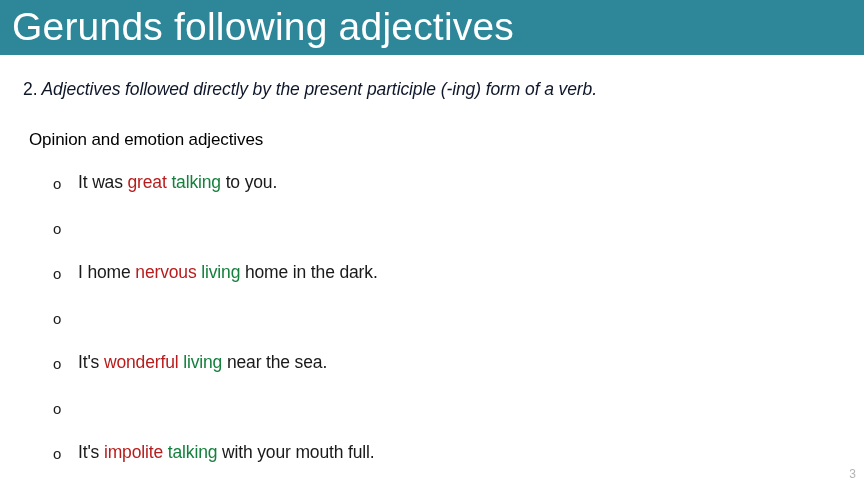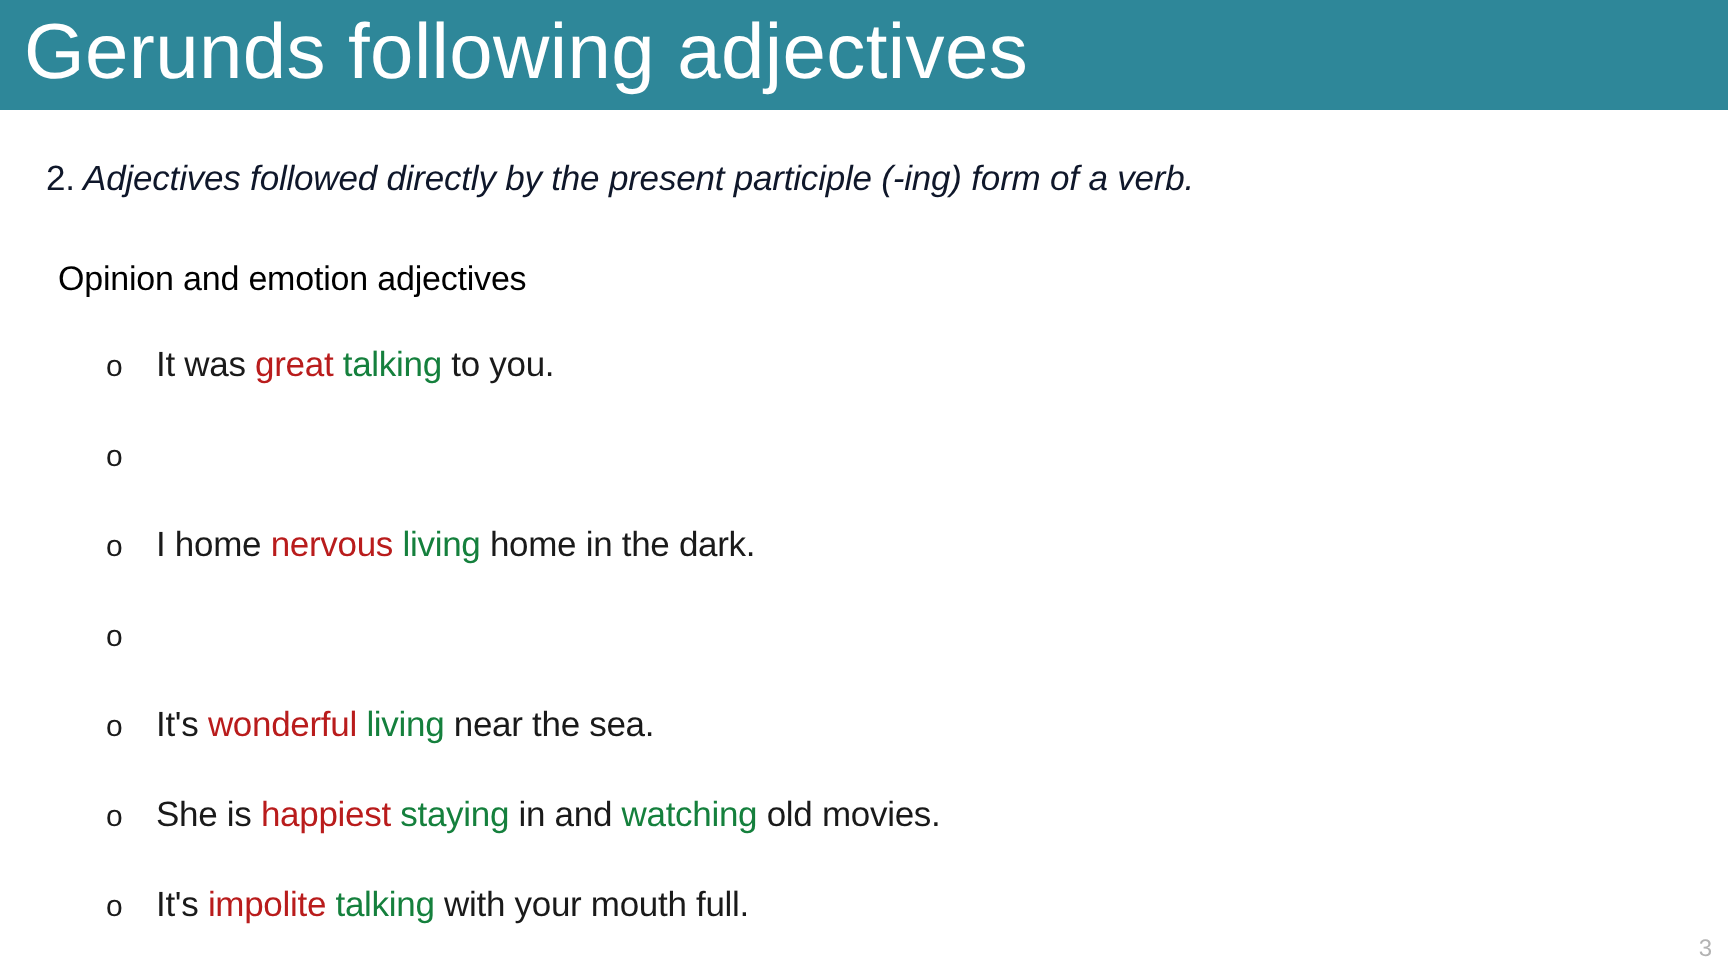--- a/index.html
+++ b/index.html
@@ -147,21 +147,20 @@
       </div>
       <div class="bullet-row">
         <span class="bullet-marker">o</span>
       </div>
       <div class="bullet-row">
         <span class="bullet-marker">o</span>
         <span class="bullet-text"><span>It's </span><span class="adj">wonderful</span><span> </span><span class="ger">living</span><span> near the sea.</span></span>
       </div>
       <div class="bullet-row">
         <span class="bullet-marker">o</span>
-        <span class="bullet-text"><span>She is </span><span class="adj">happiest</span><span> </span><span class="ger">staying</span><span> in and </span><span class="ger">watching</span><span> old movies.</span></span>
       </div>
       <div class="bullet-row">
         <span class="bullet-marker">o</span>
         <span class="bullet-text"><span>It's </span><span class="adj">impolite</span><span> </span><span class="ger">talking</span><span> with your mouth full.</span></span>
       </div>
     </div>
 
   <div class="page-number">3</div>
 
 </div>

